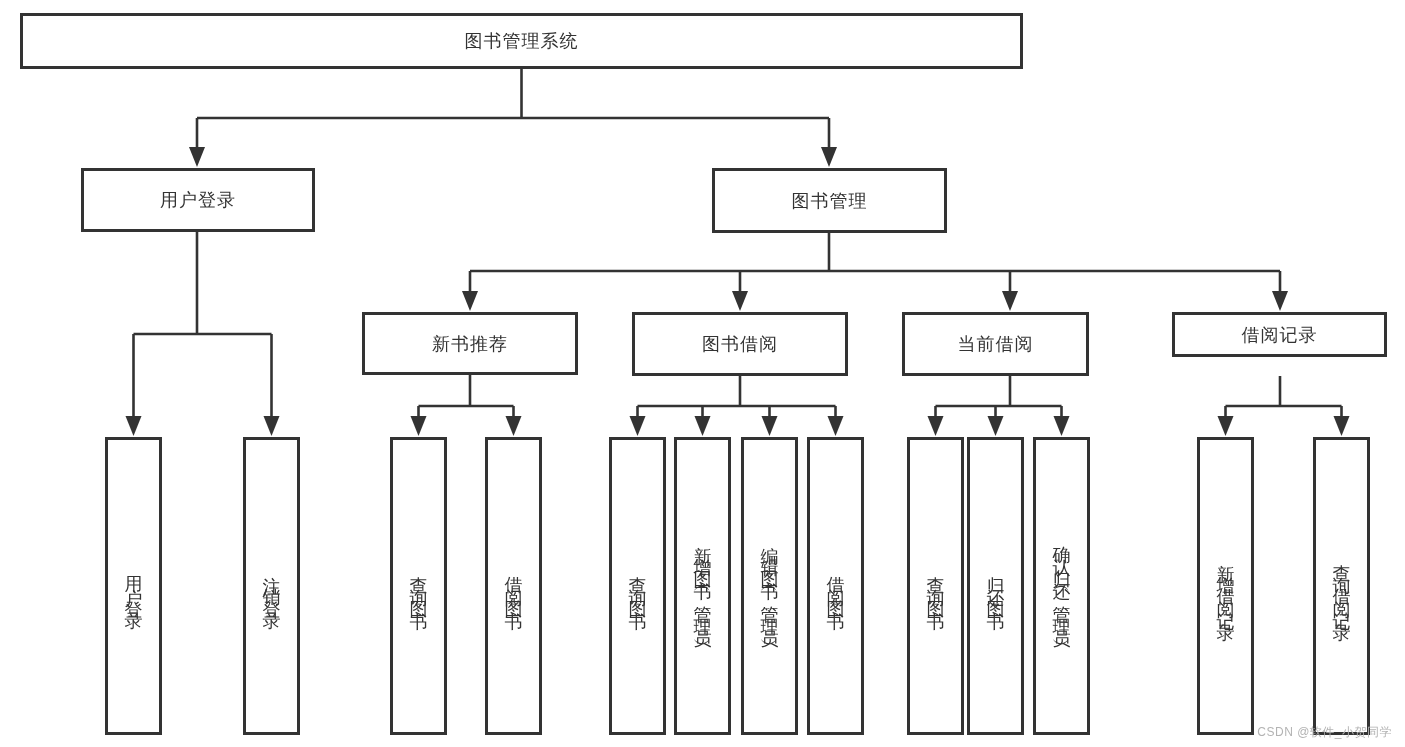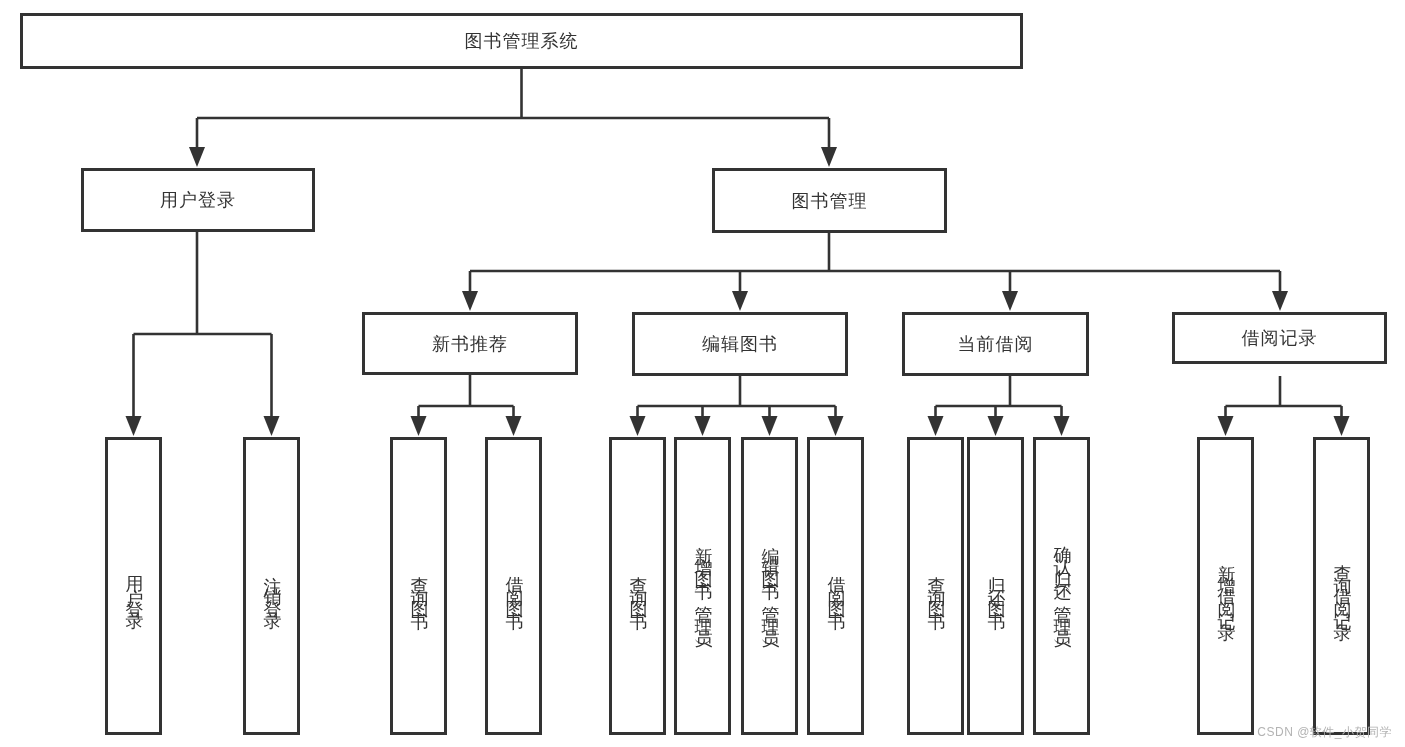--- a/index.html
+++ b/index.html
@@ -5,21 +5,21 @@
   html,body{margin:0;padding:0;background:#ffffff;}
   .canvas{
     position:relative;width:1405px;height:747px;background:var(--bg,#fff);
     font-family:"Liberation Sans",sans-serif;color:var(--text,#333);
     overflow:hidden;
   }
   svg.wires{position:absolute;left:0;top:0;z-index:1;}
   .node{
     position:absolute;z-index:2;box-sizing:border-box;background:#fff;
     border:3px solid var(--line,#333);
-    display:flex;align-items:center;justify-content:center;text-align:center;font-family:Liberation Mono, monospace;
+    display:flex;align-items:center;justify-content:center;text-align:center;
   }
   .node.h span{font-size:18px;letter-spacing:1px;white-space:nowrap;}
   .node.v span{
     writing-mode:vertical-rl;font-size:18px;line-height:1;letter-spacing:12px;
   }
   .watermark{
     position:absolute;right:13px;bottom:6px;z-index:3;
     font-size:12px;letter-spacing:0.5px;color:var(--wm,#b3b3b3);white-space:nowrap;
   }
 </style>
@@ -91,26 +91,26 @@
     <span>用户登录</span>
   </div>
   <div class="node h" style="left:712px;top:168px;width:235px;height:65px">
     <span>图书管理</span>
   </div>
 
   <div class="node h" style="left:362px;top:312px;width:216px;height:63px">
     <span>新书推荐</span>
   </div>
   <div class="node h" style="left:632px;top:312px;width:216px;height:64px">
-    <span>编辑图书</span>
+    <span>图书借阅</span>
   </div>
   <div class="node h" style="left:902px;top:312px;width:187px;height:64px">
     <span>当前借阅</span>
   </div>
-  <div class="node h" style="left:1172px;top:312px;width:215px;height:52px">
+  <div class="node h" style="left:1172px;top:312px;width:215px;height:45px">
     <span>借阅记录</span>
   </div>
 
   <div class="node v" style="left:105px;top:437px;width:57px;height:298px">
     <span>用户登录</span>
   </div>
   <div class="node v" style="left:243px;top:437px;width:57px;height:298px">
     <span>注销登录</span>
   </div>
 

